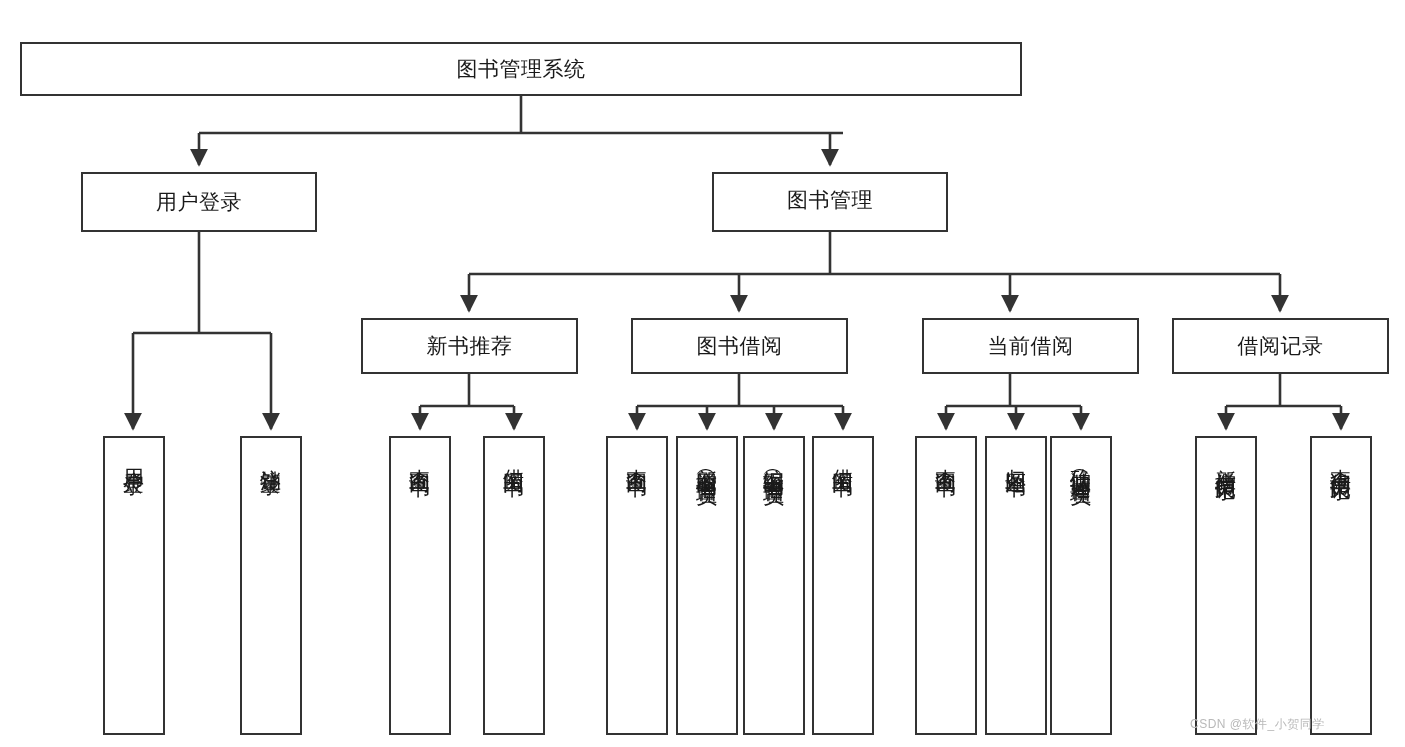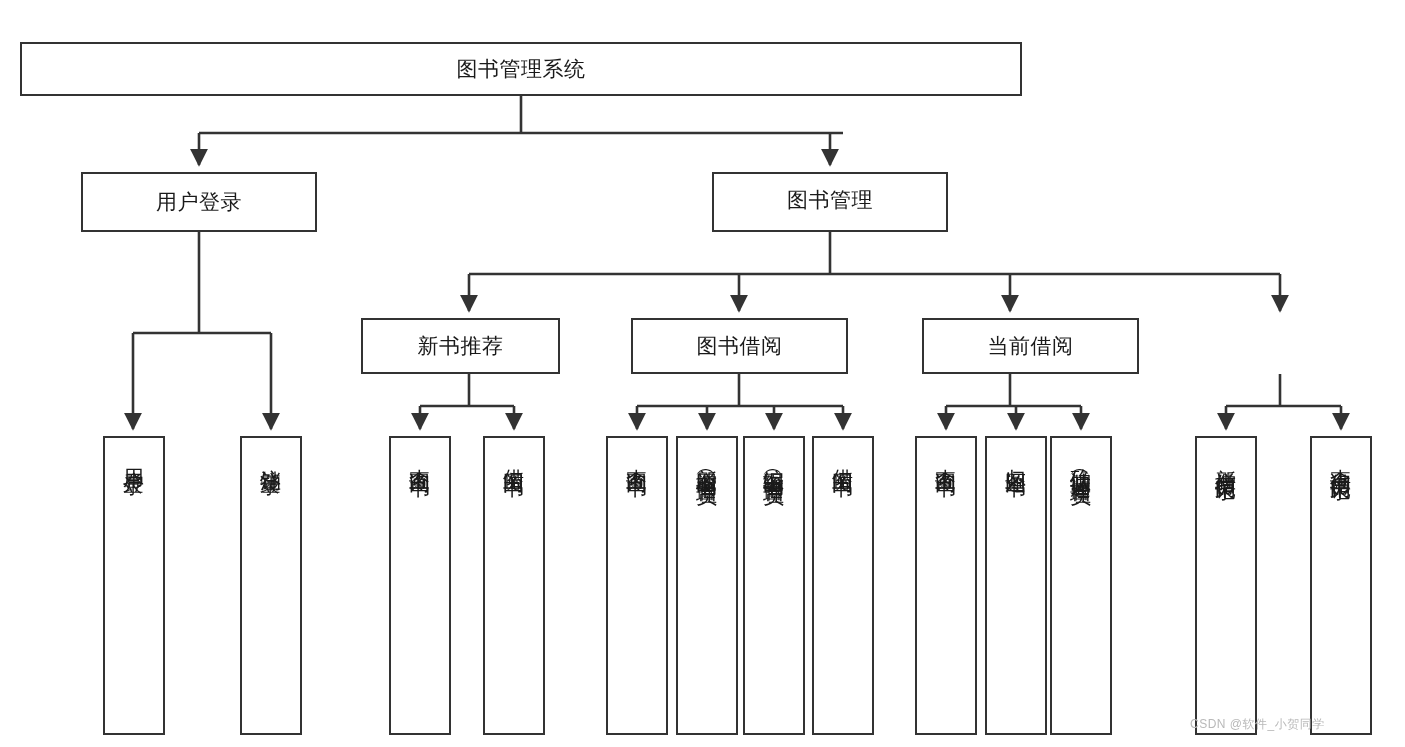--- a/index.html
+++ b/index.html
@@ -122,28 +122,31 @@
     <span class="label">图书管理系统</span>
   </div>
 
   <div class="node horizontal" style="left:81px; top:172px; width:236px; height:60px;">
     <span class="label">用户登录</span>
   </div>
   <div class="node horizontal" style="left:712px; top:172px; width:236px; height:60px;font-family:Liberation Mono, monospace;">
     <span class="label">图书管理</span>
   </div>
 
-  <div class="node horizontal" style="left:361px; top:318px; width:199px; height:56px;">
+  <div class="node horizontal" style="left:361px; top:318px; width:217px; height:56px;">
     <span class="label">新书推荐</span>
   </div>
   <div class="node horizontal" style="left:631px; top:318px; width:217px; height:56px;">
     <span class="label">图书借阅</span>
   </div>
   <div class="node horizontal" style="left:902px; top:318px; width:217px; height:56px;margin-left:20px;">
     <span class="label">当前借阅</span>
+  </div>
+  <div class="node horizontal" style="left:1172px; top:318px; width:217px; height:56px;">
+    <span class="label">借阅记录</span>
   </div>
 
   <div class="node vertical" style="left:103px; top:436px; width:62px; height:299px;">
     <span class="label">用户登录</span>
   </div>
   <div class="node vertical" style="left:240px; top:436px; width:62px; height:299px;">
     <span class="label">注销登录</span>
   </div>
   <div class="node vertical" style="left:389px; top:436px; width:62px; height:299px;">
     <span class="label">查询图书</span>

